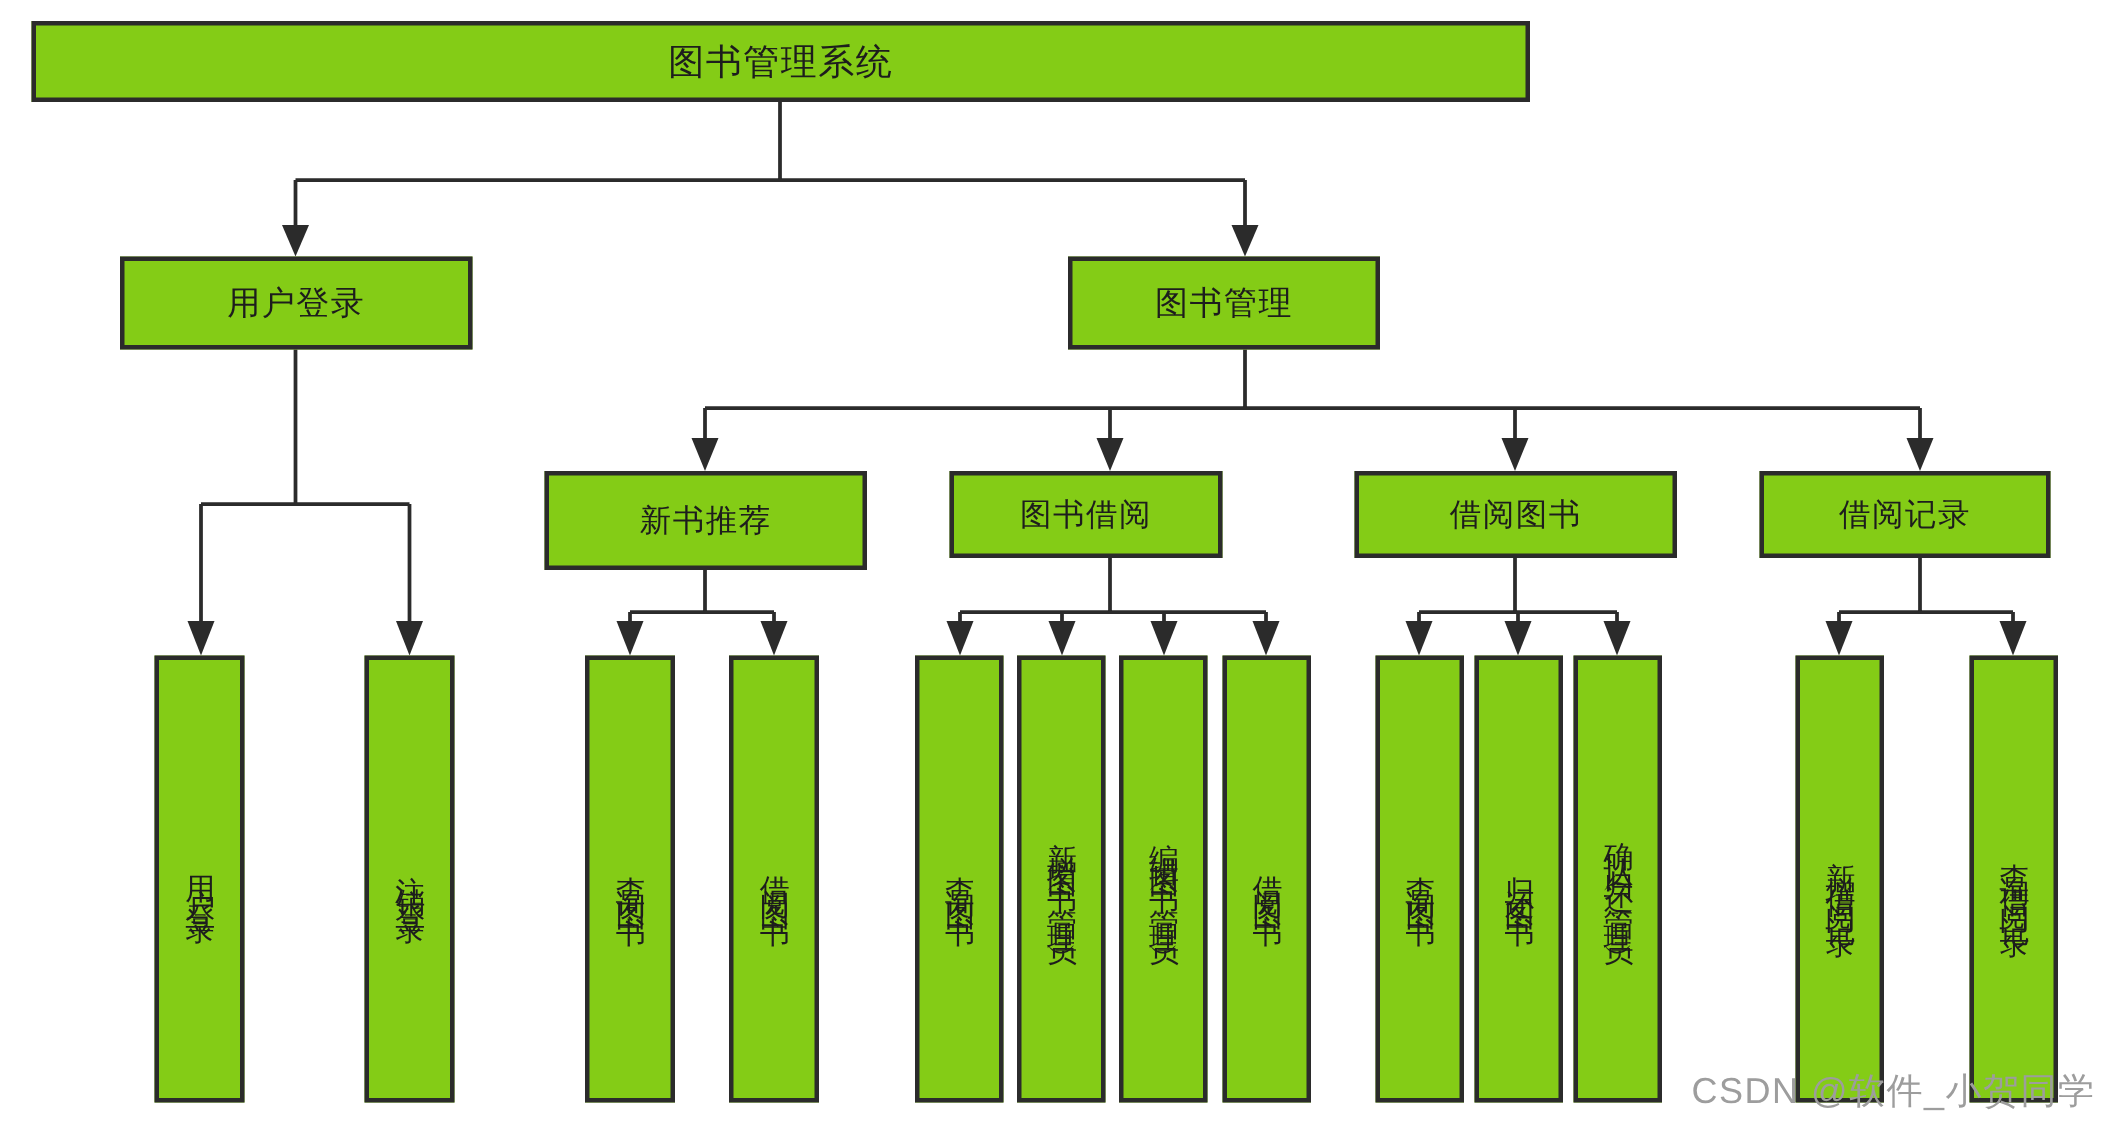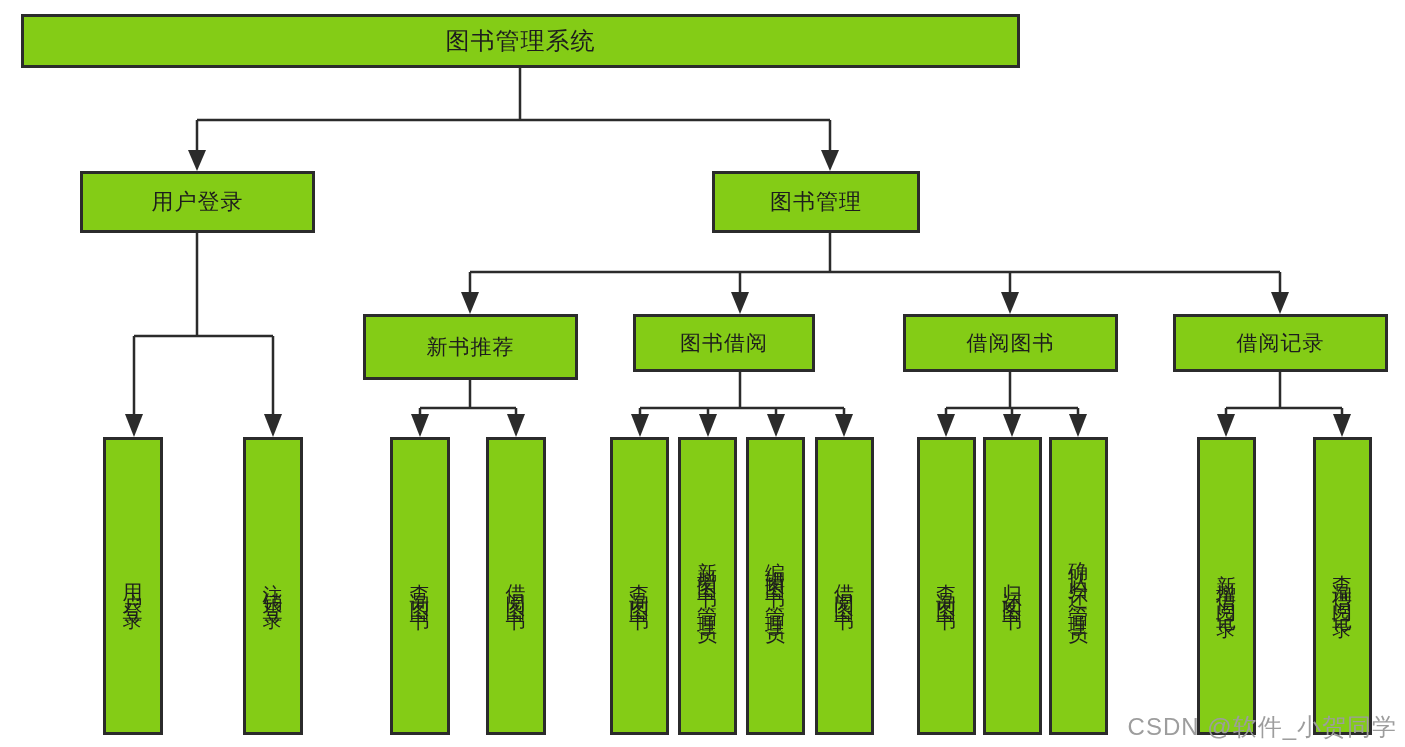--- a/index.html
+++ b/index.html
@@ -106,21 +106,21 @@
   </svg>
 
   <div class="node root" style="left:21px; top:14px; width:999px; height:54px;">图书管理系统</div>
 
   <div class="node lvl2" style="left:80px; top:171px; width:235px; height:62px;">用户登录</div>
   <div class="node lvl2" style="left:712px; top:171px; width:208px; height:62px;">图书管理</div>
 
   <div class="node lvl3" style="left:363px; top:314px; width:215px; height:66px;">新书推荐</div>
   <div class="node lvl3" style="left:633px; top:314px; width:182px; height:58px;">图书借阅</div>
   <div class="node lvl3" style="left:903px; top:314px; width:215px; height:58px;">借阅图书</div>
-  <div class="node lvl3" style="left:1173px; top:314px; width:215px; height:58px;">借阅记录</div>
+  <div class="node lvl3" style="left:1173px; top:314px; width:194px; height:58px;">借阅记录</div>
 
   <div class="node leaf" style="left:103px; top:437px; width:60px; height:298px;">
     <span class="vtext">用户登录</span>
   </div>
   <div class="node leaf" style="left:243px; top:437px; width:60px; height:298px;">
     <span class="vtext">注销登录</span>
   </div>
 
   <div class="node leaf" style="left:390px; top:437px; width:60px; height:298px;">
     <span class="vtext">查询图书</span>

